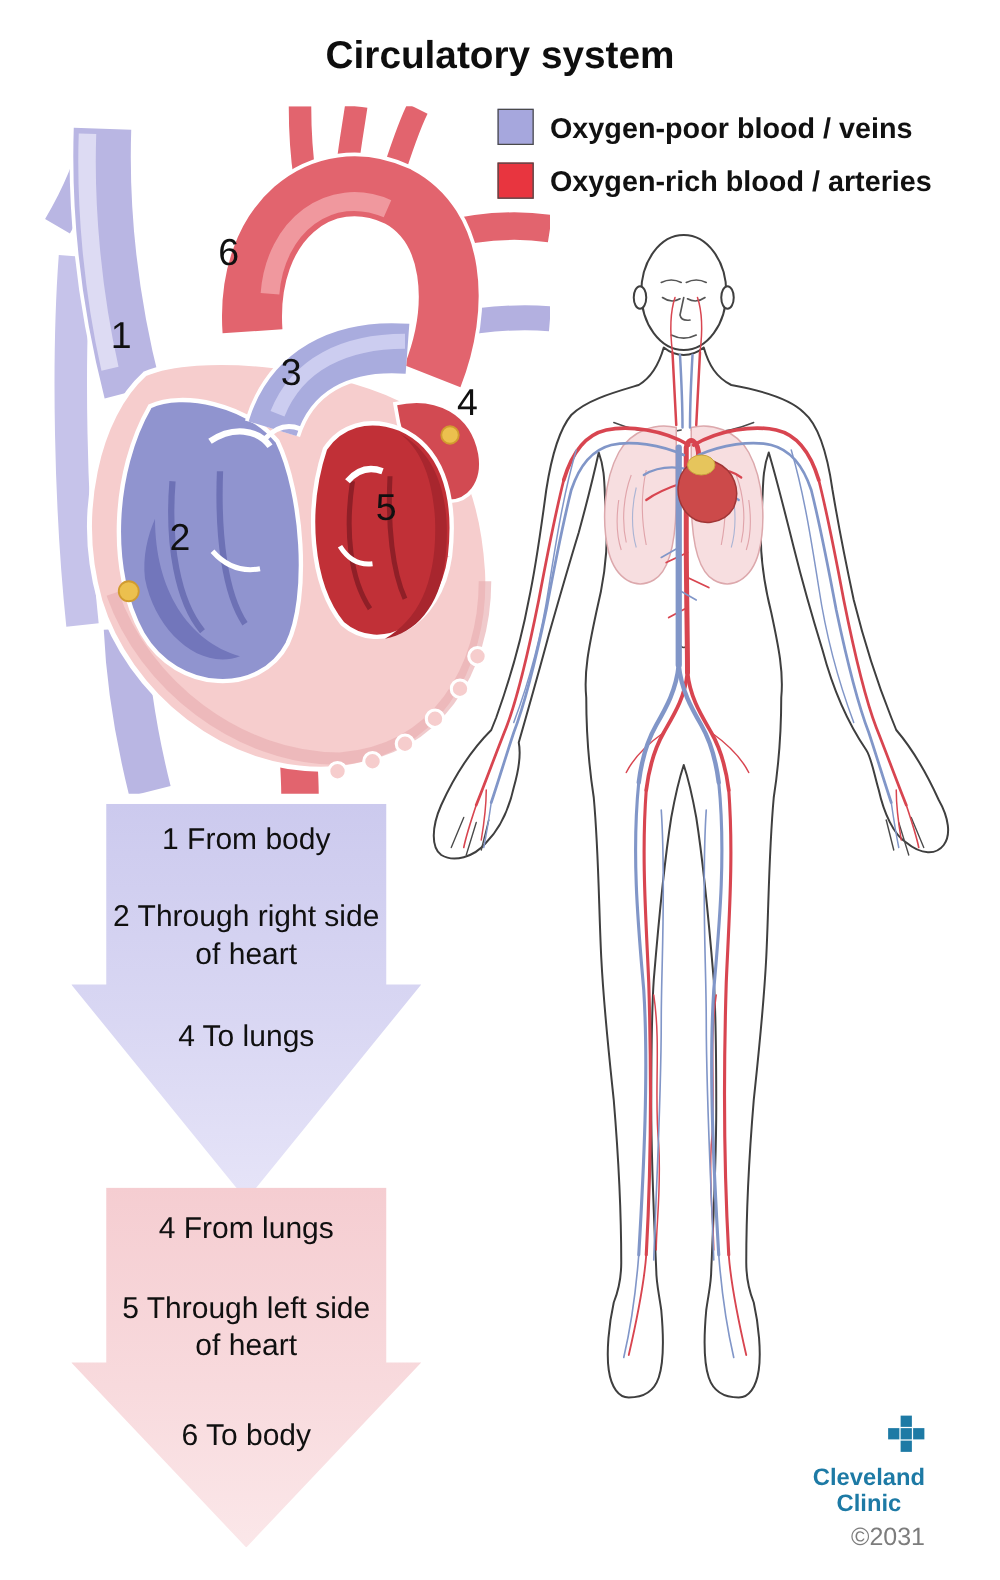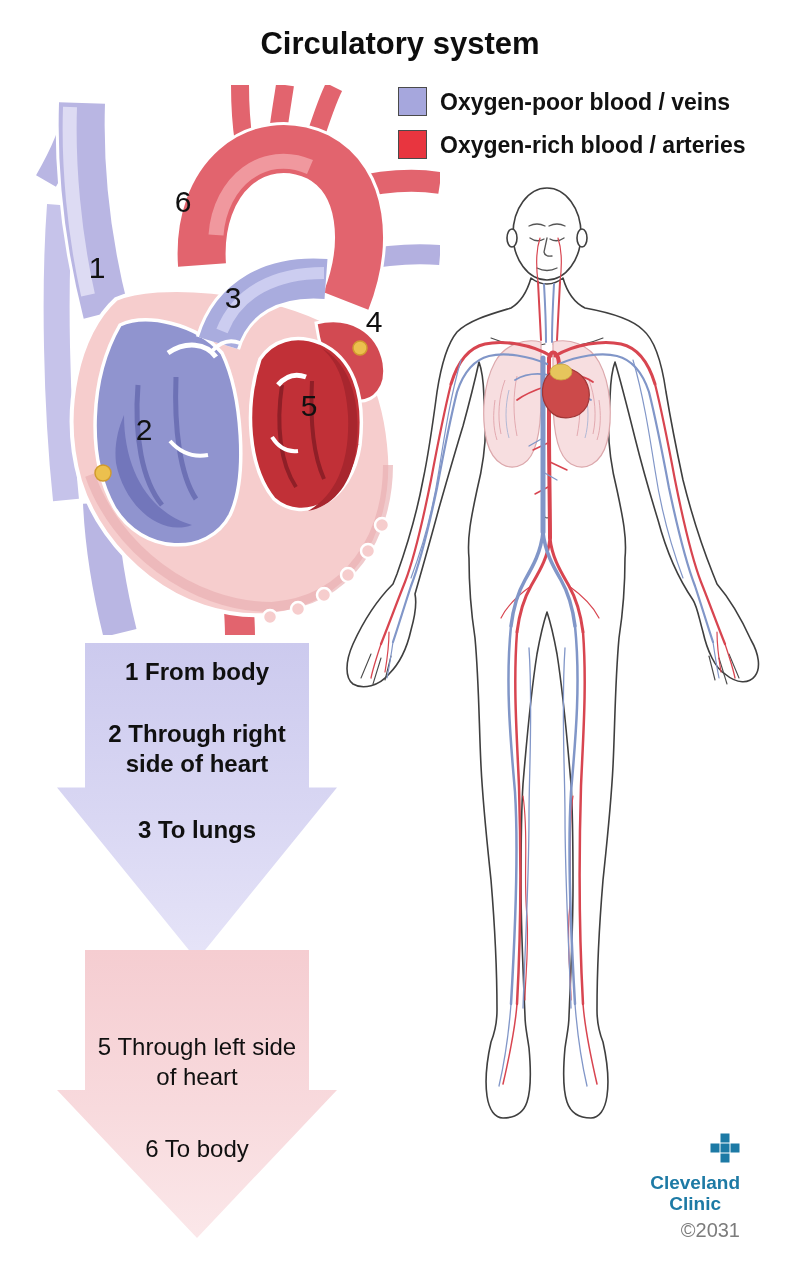--- a/index.html
+++ b/index.html
@@ -20,21 +20,20 @@
 
   .heart-figure { position:absolute; left:20px; top:85px; width:420px; height:550px; }
   .body-figure  { position:absolute; left:345px; top:180px; width:420px; height:950px; }
   .heart-figure svg, .body-figure svg { width:100%; height:100%; display:block; }
 
   .arrow { position:absolute; }
   .arrow-blue {
     left:57px; top:643px; width:280px; height:317px;
     background:linear-gradient(180deg,#cccaee 0%, #d9d7f3 55%, #e6e4f8 100%);
     clip-path:polygon(10% 0, 90% 0, 90% 45.6%, 100% 45.6%, 50% 100%, 0 45.6%, 10% 45.6%);
-    font-weight:bold;
   }
   .arrow-pink {
     left:57px; top:950px; width:280px; height:288px;
     background:linear-gradient(180deg,#f5cdd1 0%, #f8dadd 55%, #fbe7e9 100%);
     clip-path:polygon(10% 0, 90% 0, 90% 48.6%, 100% 48.6%, 50% 100%, 0 48.6%, 10% 48.6%);
   }
   .step {
     position:absolute; left:0; width:100%; box-sizing:border-box;
     text-align:center; font-size:24px; line-height:30px; color:#101010;
   }
@@ -287,24 +286,25 @@
       <g>
         <path d="M206,192 C196,200 194,218 204,230 C214,242 234,240 242,226 C248,212 242,196 228,190 C220,186 212,186 206,192 Z" fill="#cc4a4a" stroke="#a03636" stroke-width="1.2"></path>
         <ellipse cx="216" cy="192" rx="11" ry="8" fill="#e6c55c" stroke="#c9a43e" stroke-width="0.8"></ellipse>
       </g>
     </svg>
   </div>
 
   <div class="arrow arrow-blue">
     <div class="step s1">1 From body</div>
     <div class="step s2 step-wrap">2 Through right side of heart</div>
-    <div class="step s3">3 To lungs</div>
+    <div class="step s3">4 To lungs</div>
   </div>
 
   <div class="arrow arrow-pink">
+    <div class="step s1">4 From lungs</div>
     <div class="step s2 step-wrap">5 Through left side of heart</div>
     <div class="step s3">6 To body</div>
   </div>
 
   <div class="footer">
     <svg class="footer-logo" viewBox="0 0 30 30">
       <g fill="#1d7aa5">
         <rect x="10.5" y="0.5" width="9" height="9"></rect>
         <rect x="0.5" y="10.5" width="9" height="9"></rect>
         <rect x="10.5" y="10.5" width="9" height="9"></rect>

